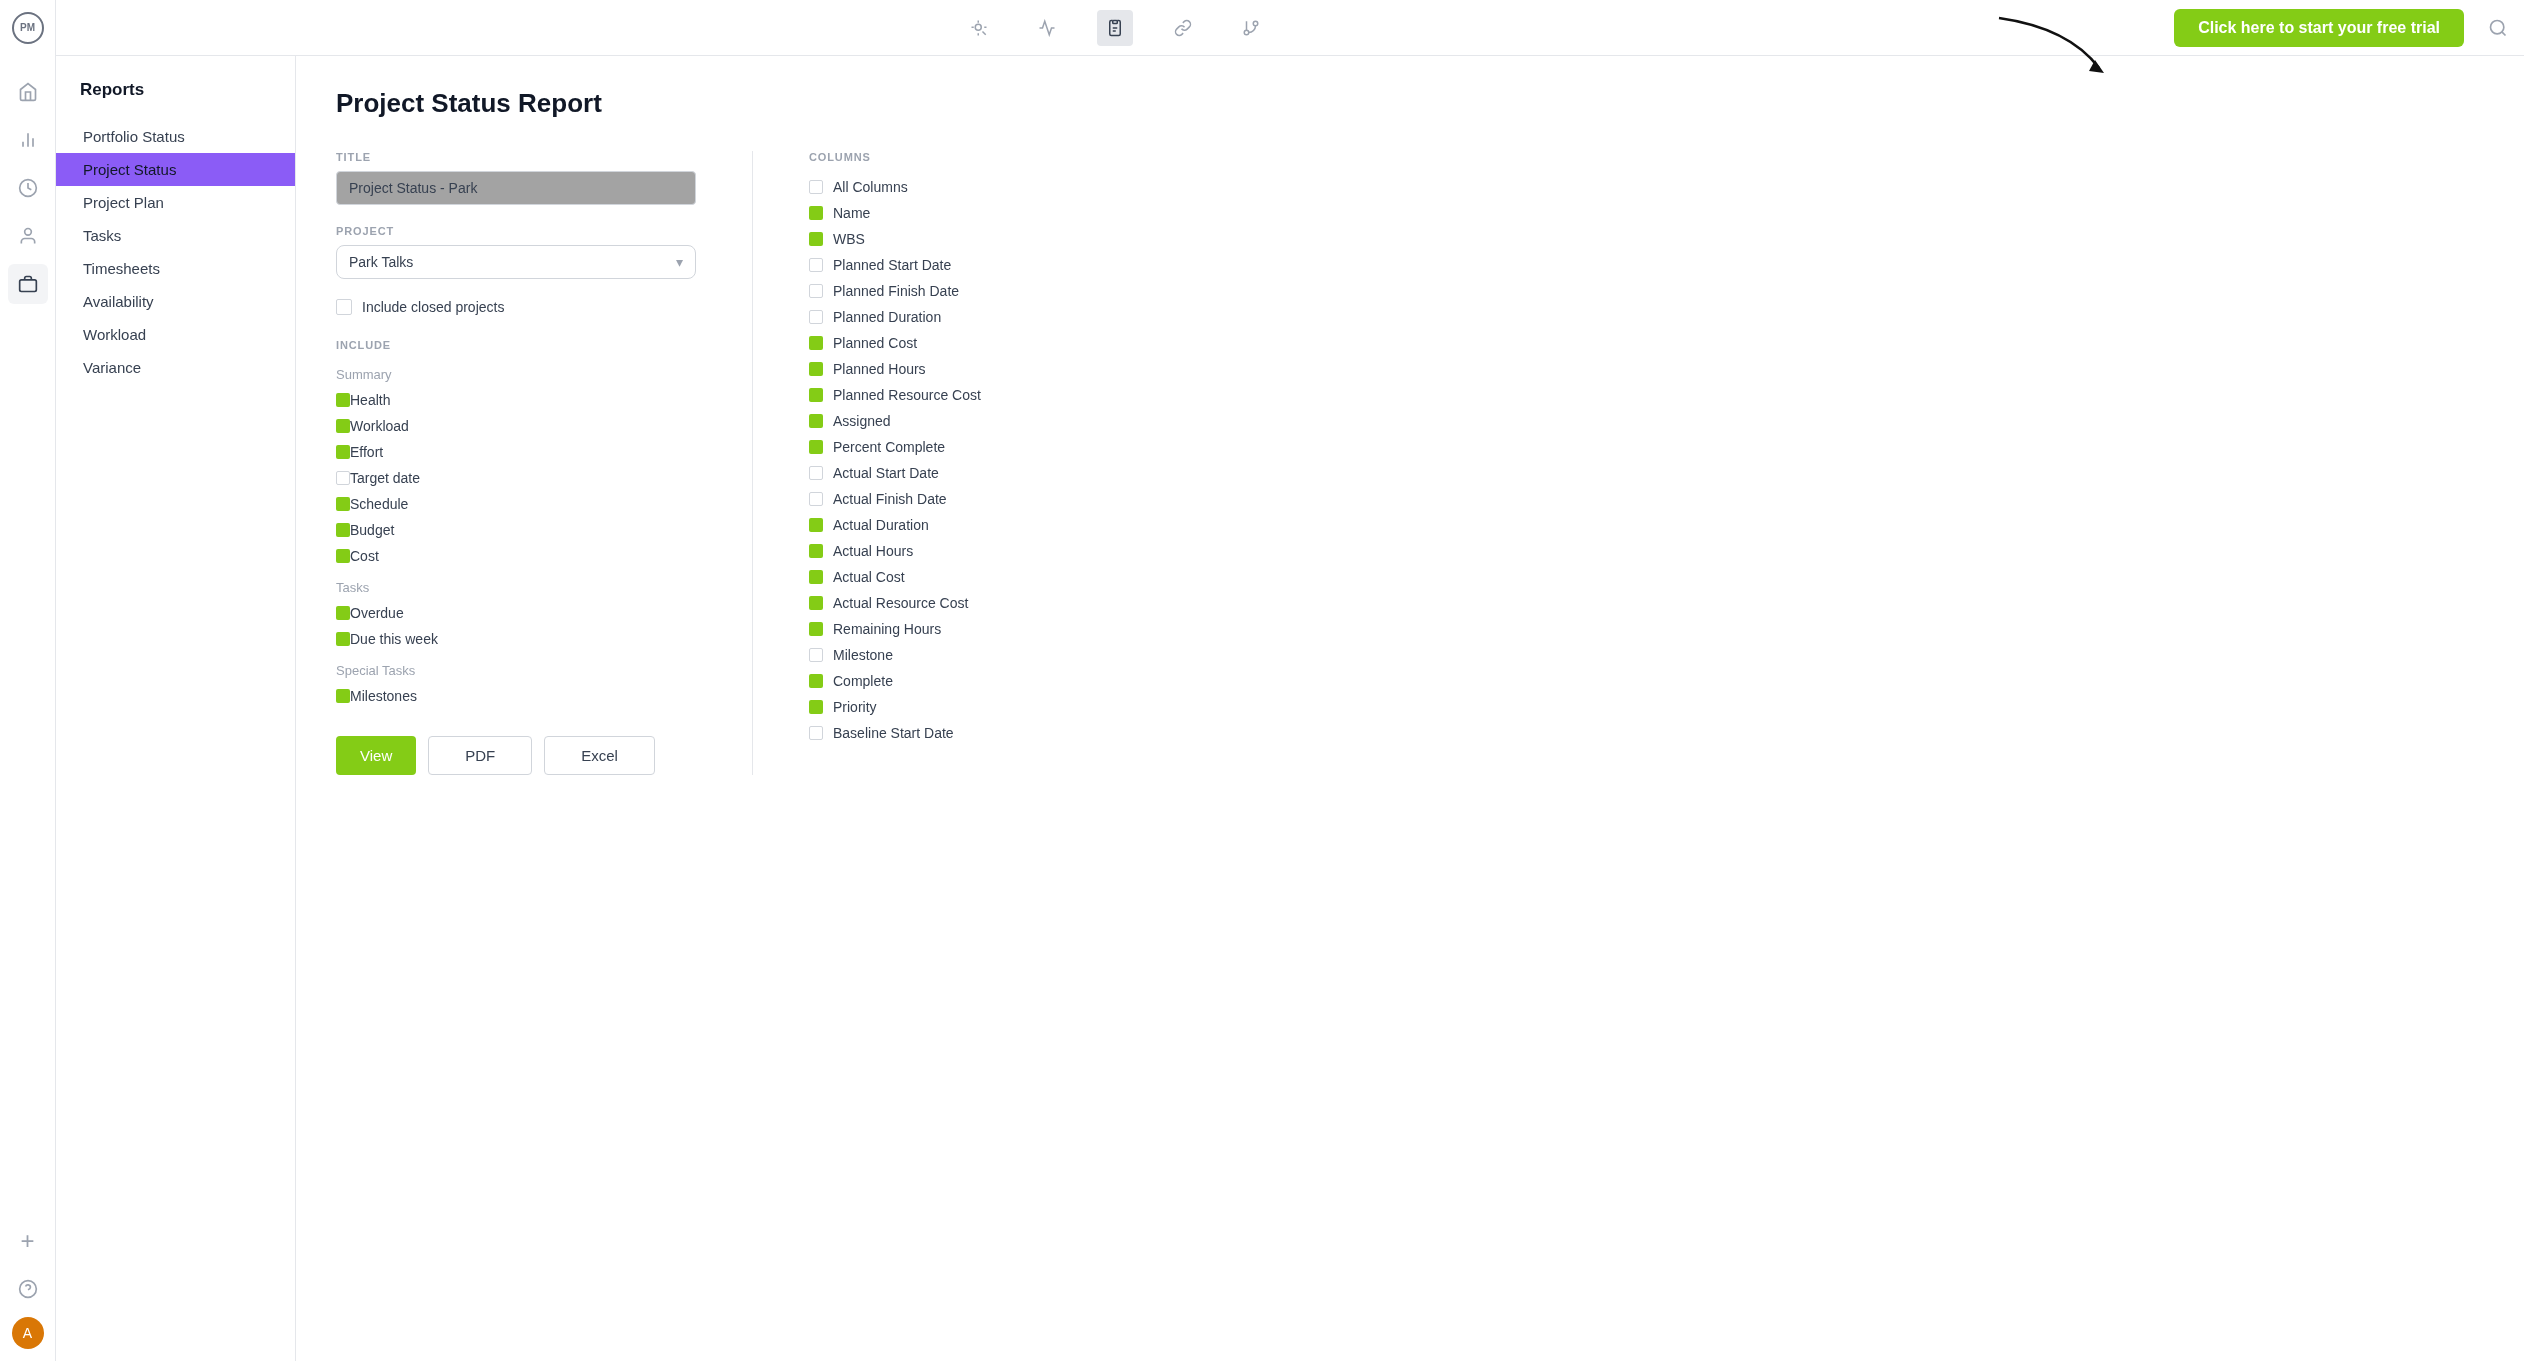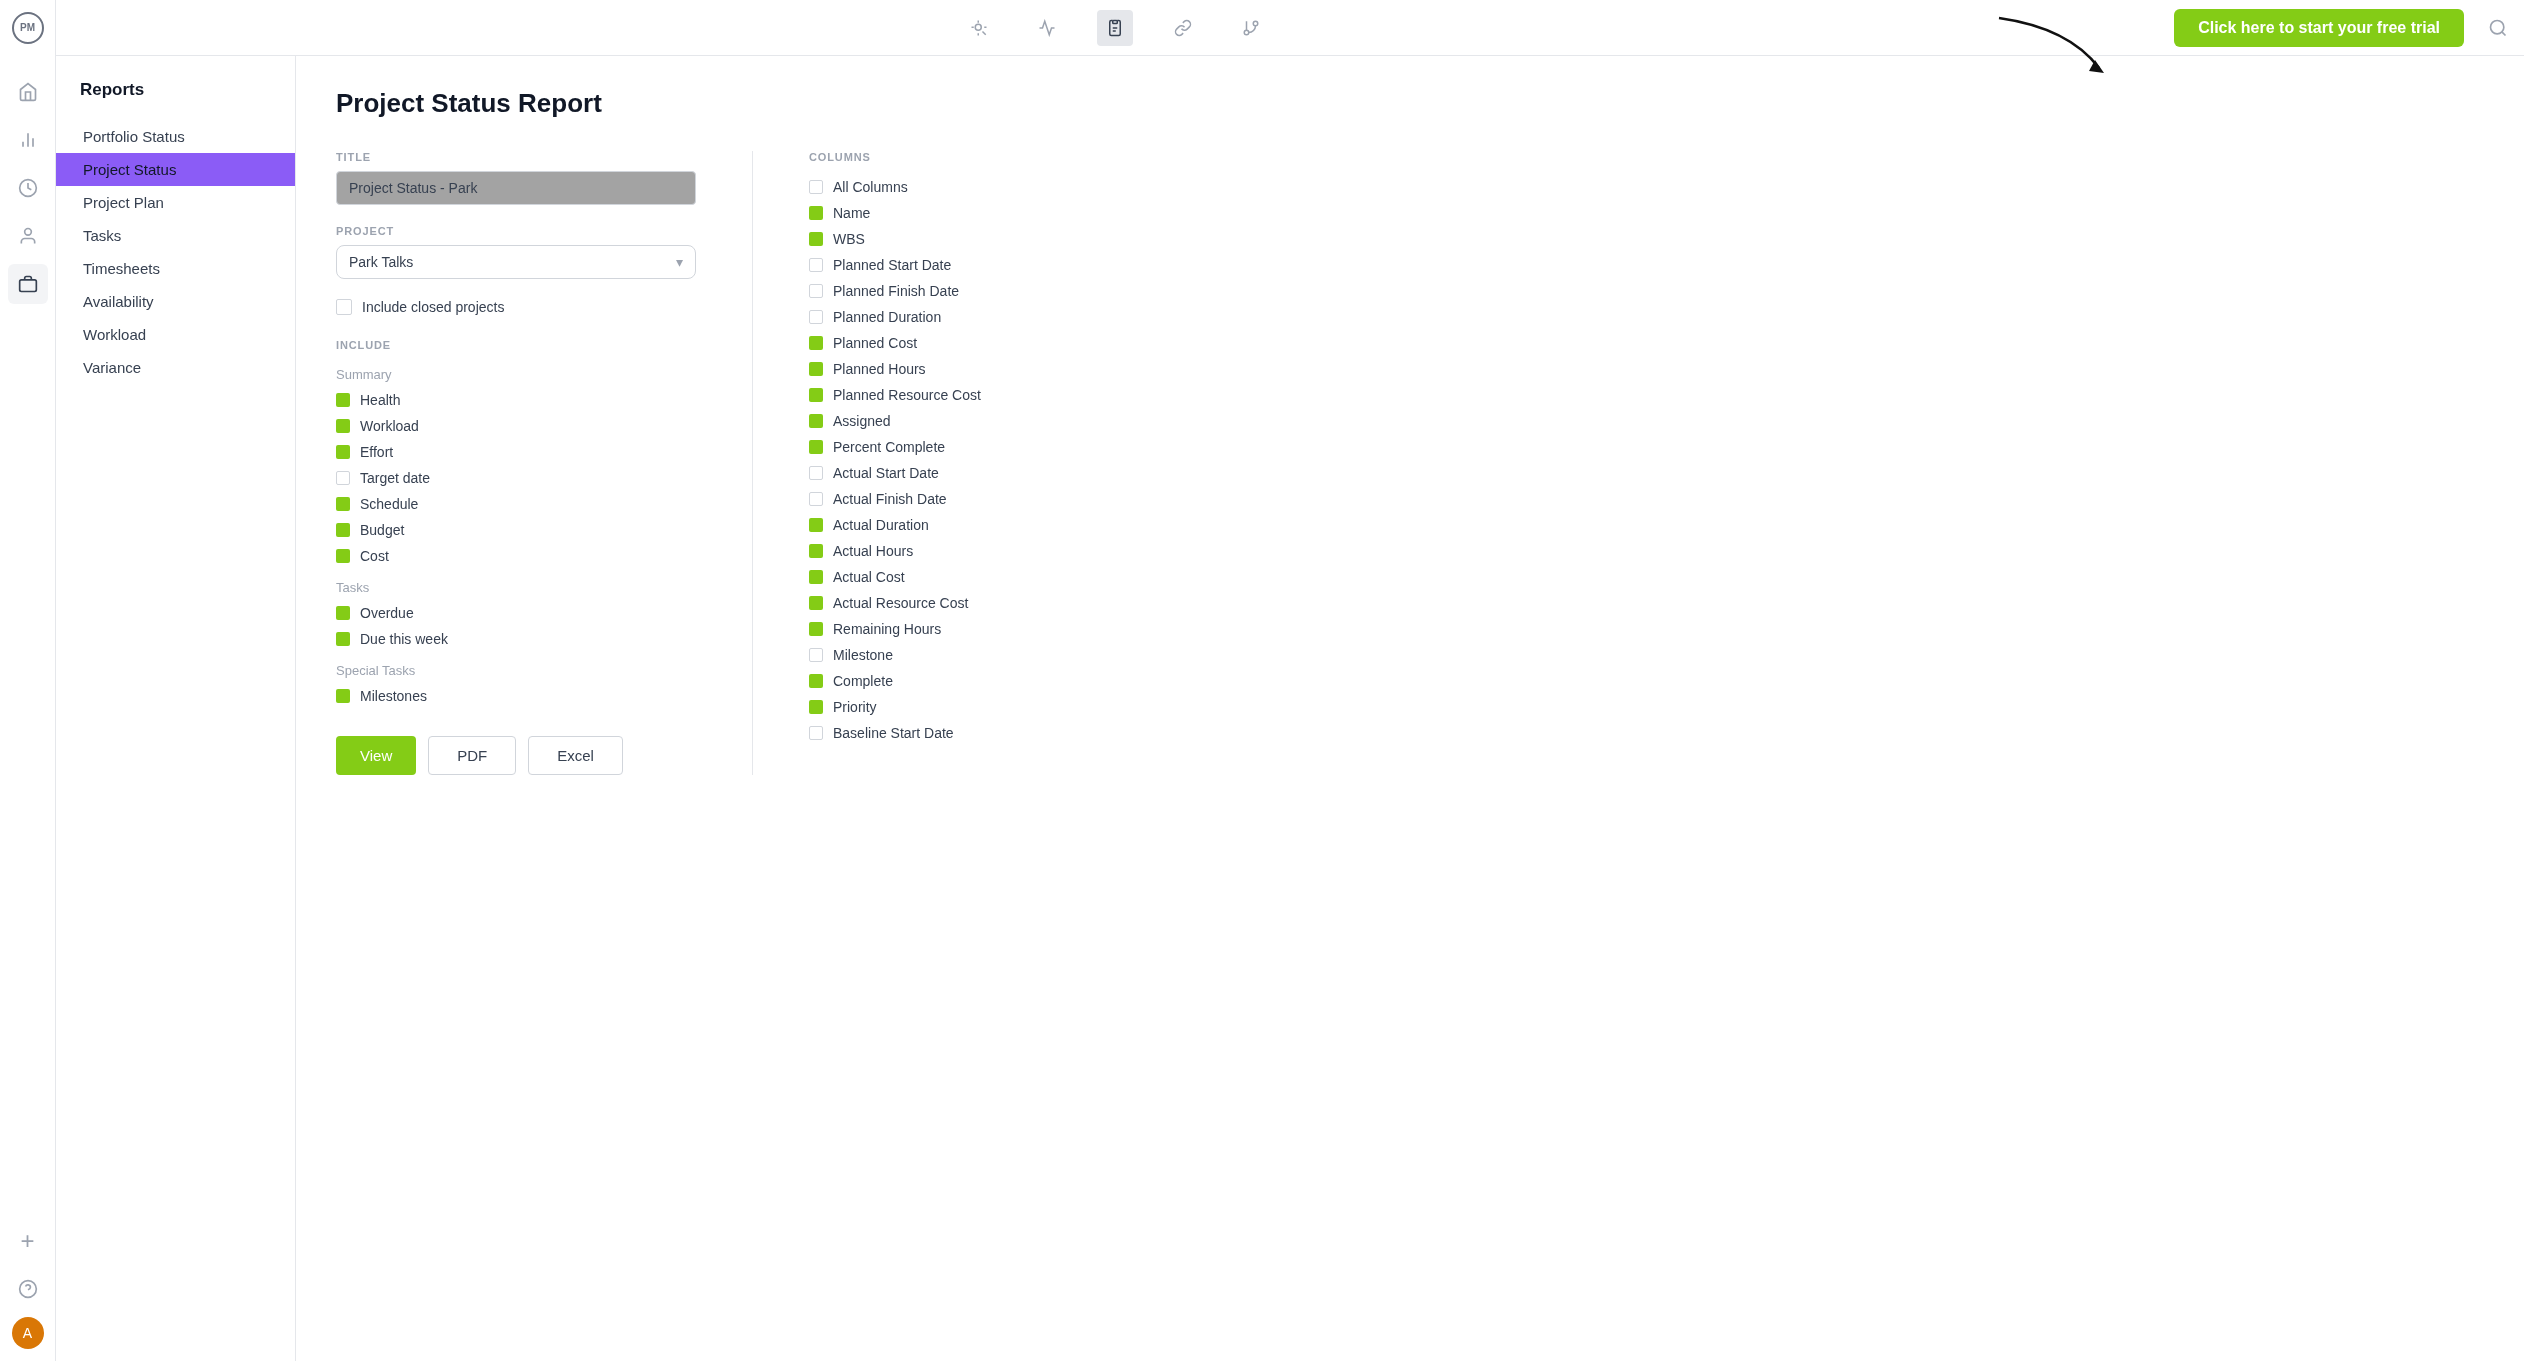--- a/index.html
+++ b/index.html
@@ -121,21 +121,21 @@
       width: 16px; height: 16px; border: 1px solid #d1d5db; border-radius: 2px;
       background: #fff; flex-shrink: 0; cursor: pointer;
     }
     .checkbox-label { font-size: 14px; color: #374151; }
 
     .include-section { margin-top: 8px; }
     .include-group-label {
       font-size: 13px; color: #9ca3af; margin-bottom: 10px; margin-top: 16px;
     }
     .include-item {
-      display: flex; align-items: center; gap: 10px; margin-bottom: 10px;
+      display: flex; align-items: center; margin-bottom: 10px;
     }
     .green-checkbox {
       width: 14px; height: 14px; background: #84cc16; border-radius: 2px;
       flex-shrink: 0;
     }
     .empty-checkbox {
       width: 14px; height: 14px; border: 1px solid #d1d5db; border-radius: 2px;
       flex-shrink: 0; background: #fff;
     }
     .include-item-label { font-size: 14px; color: #374151; }
@@ -159,21 +159,21 @@
     
     .action-buttons {
       display: flex; gap: 12px; margin-top: 32px;
     }
     .btn-view {
       background: #84cc16; color: #fff; border: none; padding: 10px 24px;
       border-radius: 4px; font-size: 15px; font-weight: 500; cursor: pointer;
     }
     .btn-pdf, .btn-excel {
       background: #fff; color: #374151; border: 1px solid #d1d5db;
-      padding: 10px 28px; border-radius: 4px; font-size: 15px; cursor: pointer;
+      padding: 10px 36px; border-radius: 4px; font-size: 15px; cursor: pointer;
     }
 
     
     .arrow-svg {
       position: fixed;
       top: 8px;
       right: 415px;
       z-index: 200;
       pointer-events: none;
     }

